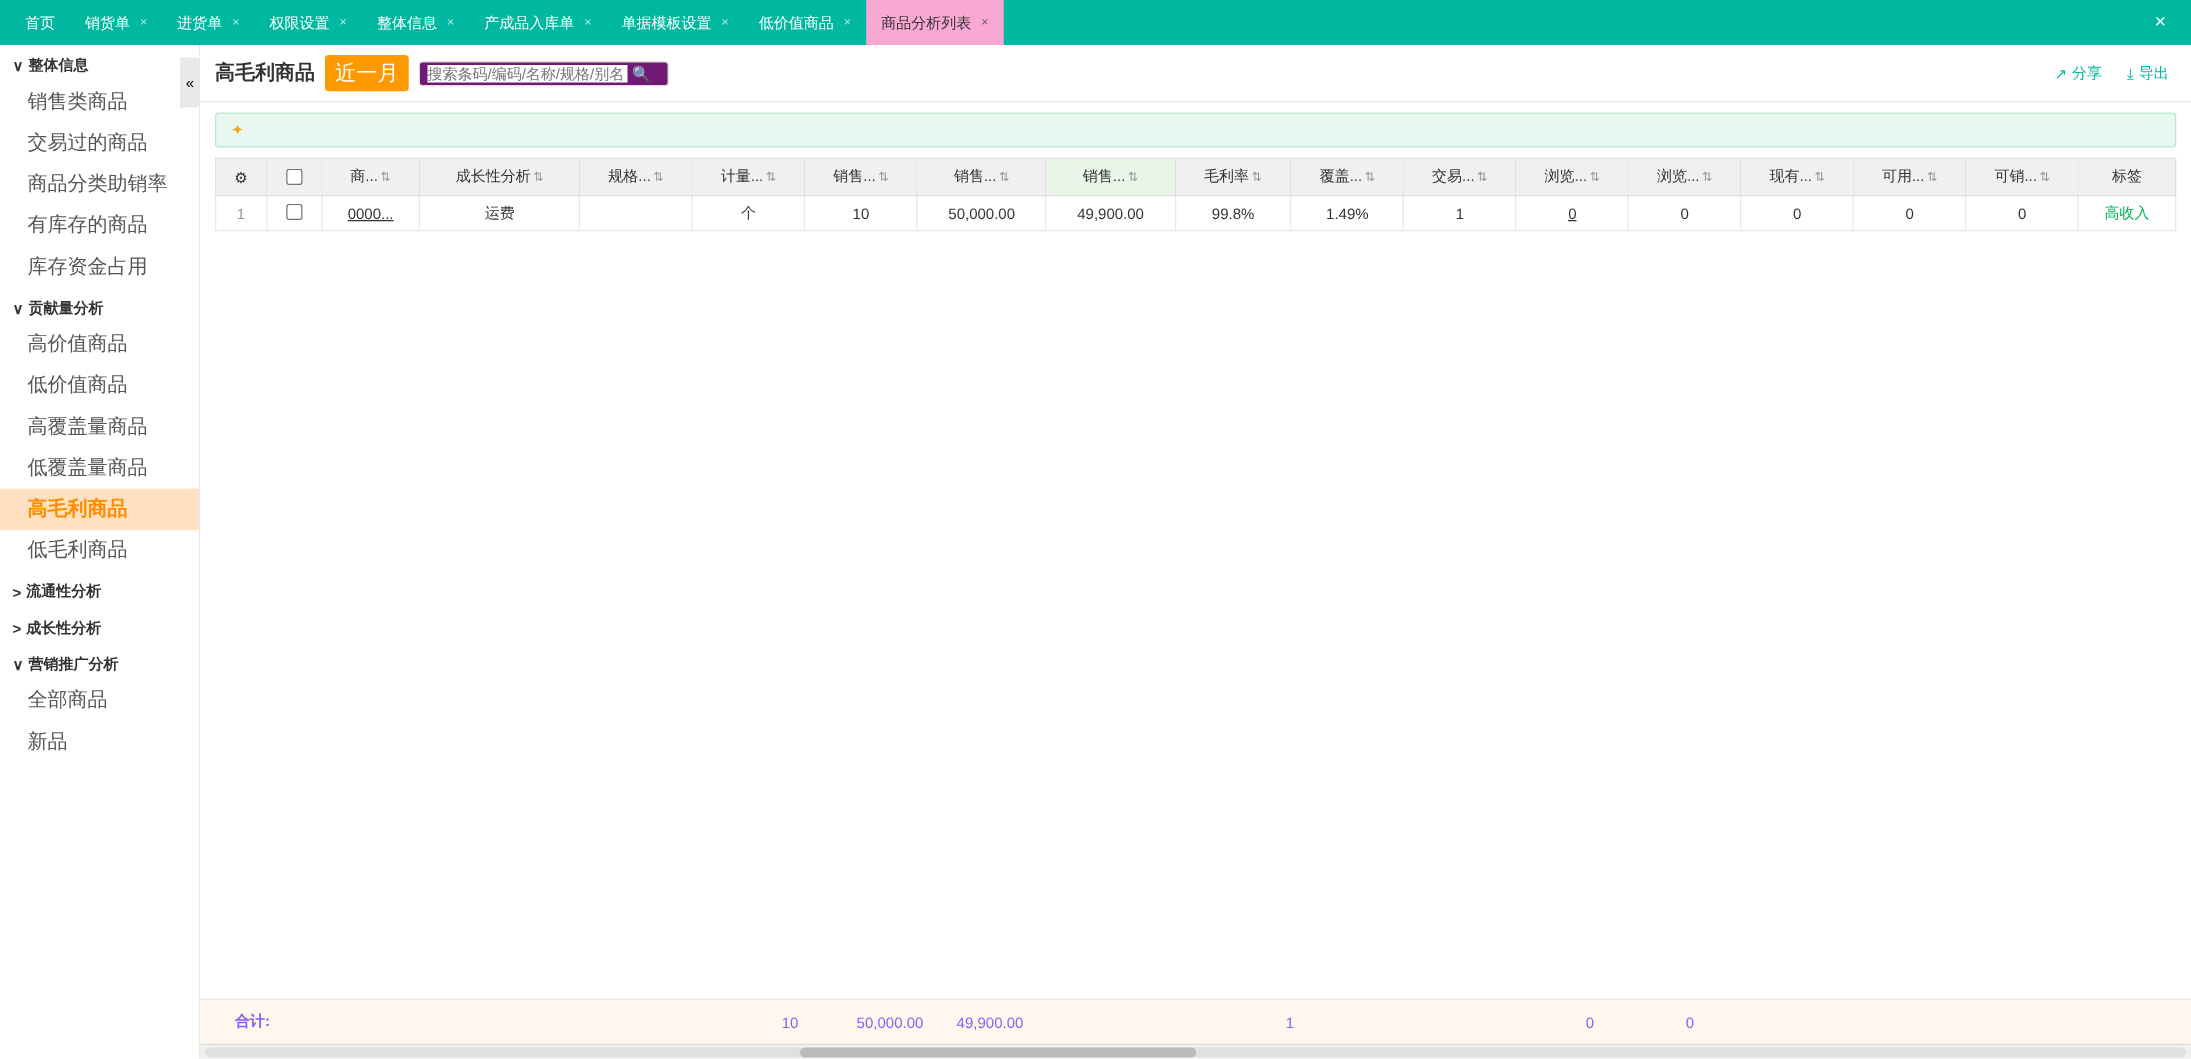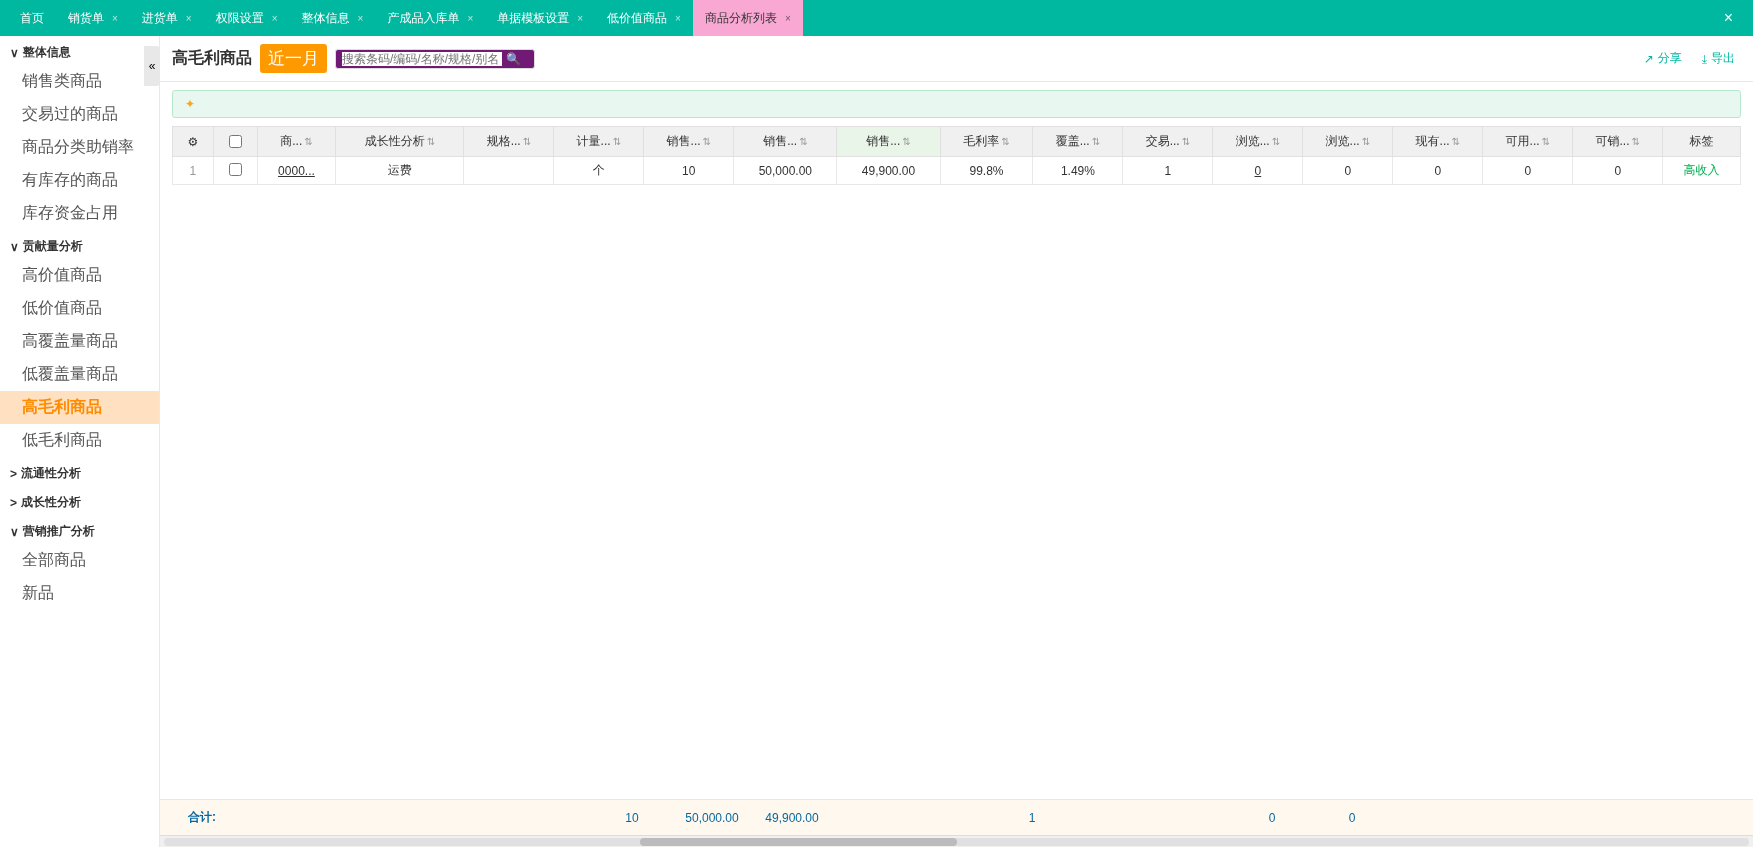--- a/index.html
+++ b/index.html
@@ -191,21 +191,21 @@
     .sort-icon { color: #999; font-size: 10px; }
 
     
     .footer-bar {
       background: #fff8ee;
       border-top: 1px solid #e8e8e8;
       padding: 6px 12px;
       display: flex;
       align-items: center;
       font-size: 12px;
-      color: #0369a1;
+      color: #8b5cf6;
       min-height: 36px;
     }
     .footer-cells {
       display: flex;
       flex: 1;
       gap: 0;
     }
     .footer-label {
       padding: 0 16px;
       font-weight: bold;

